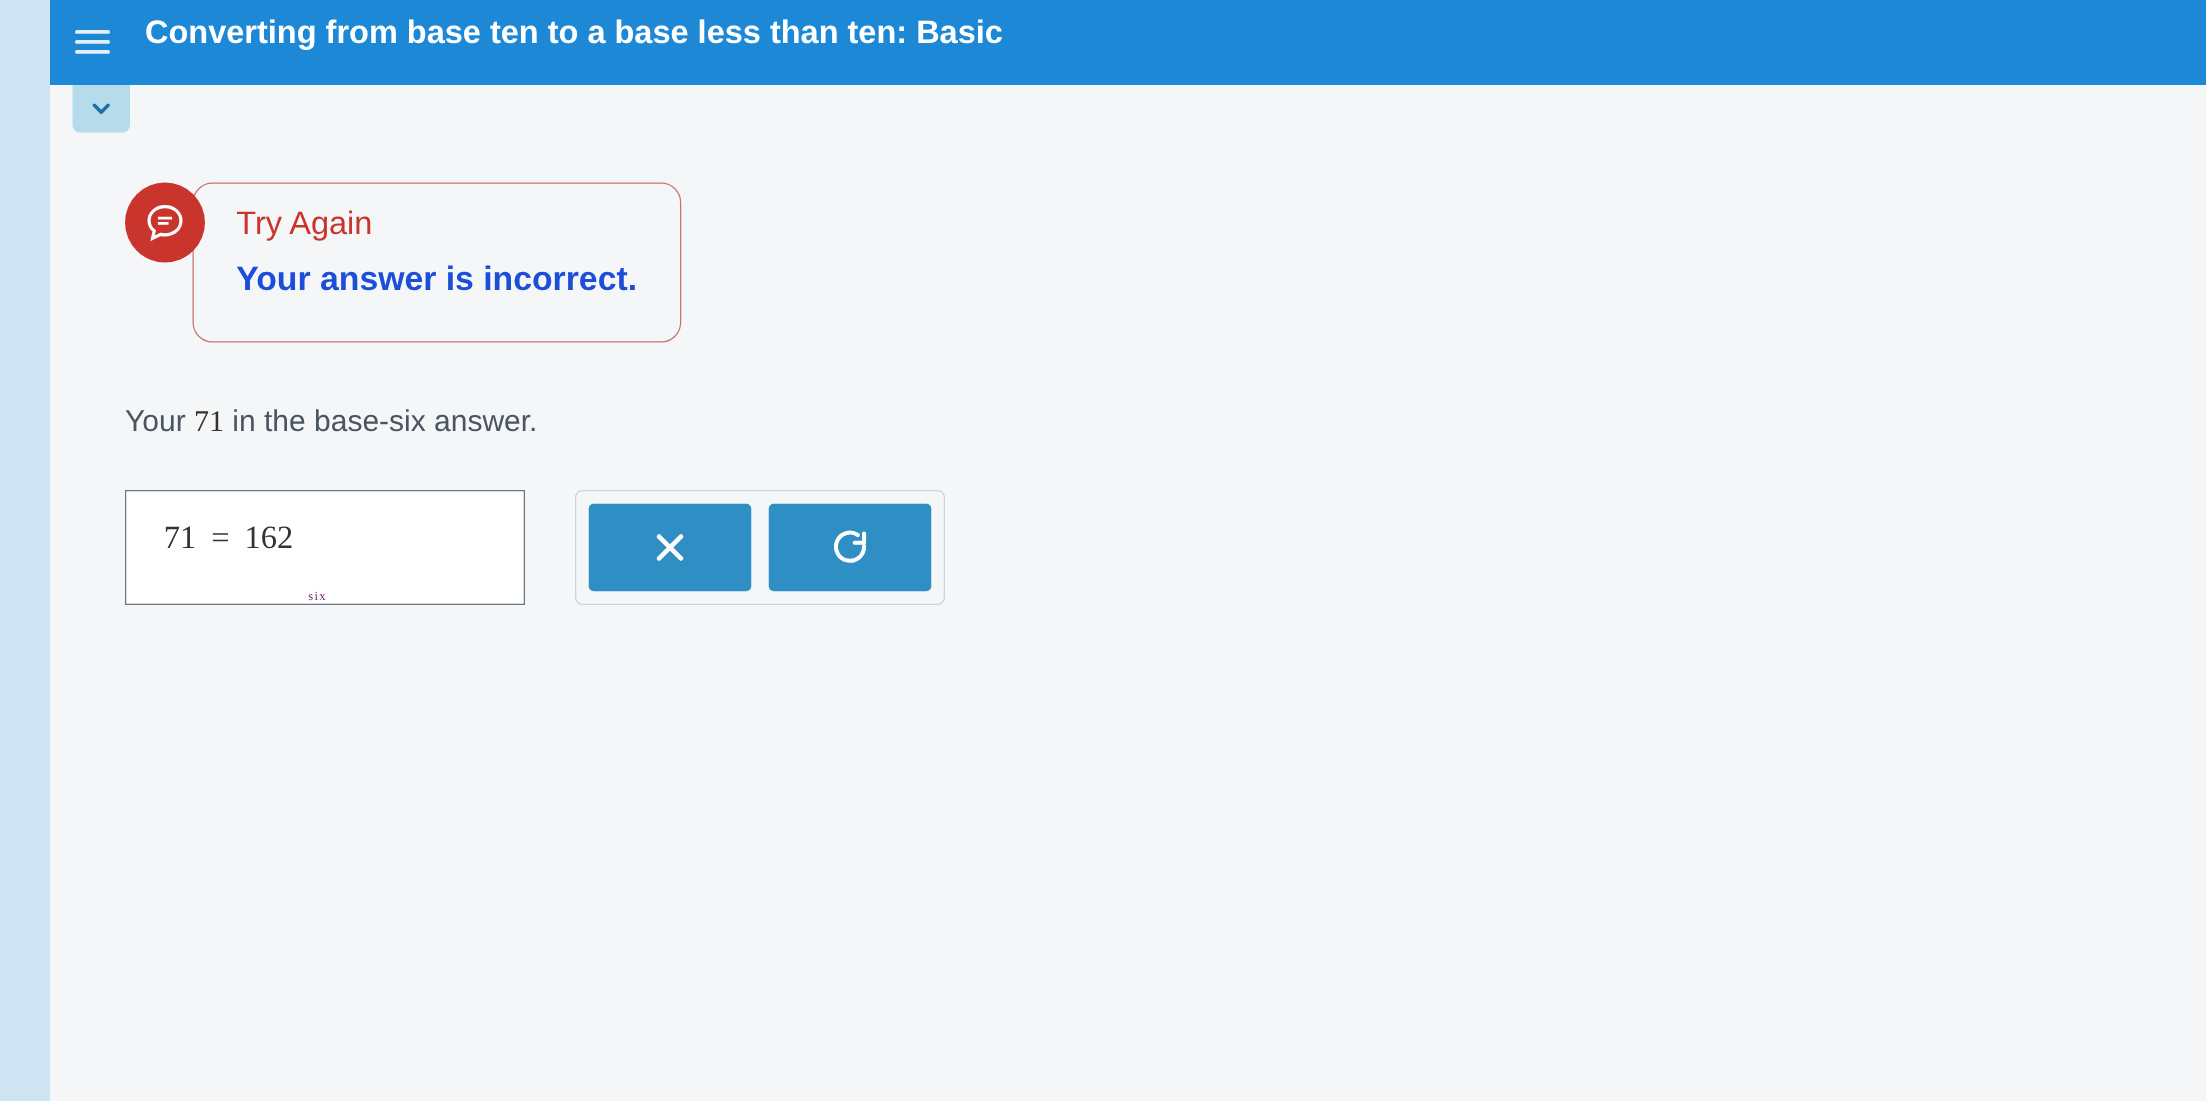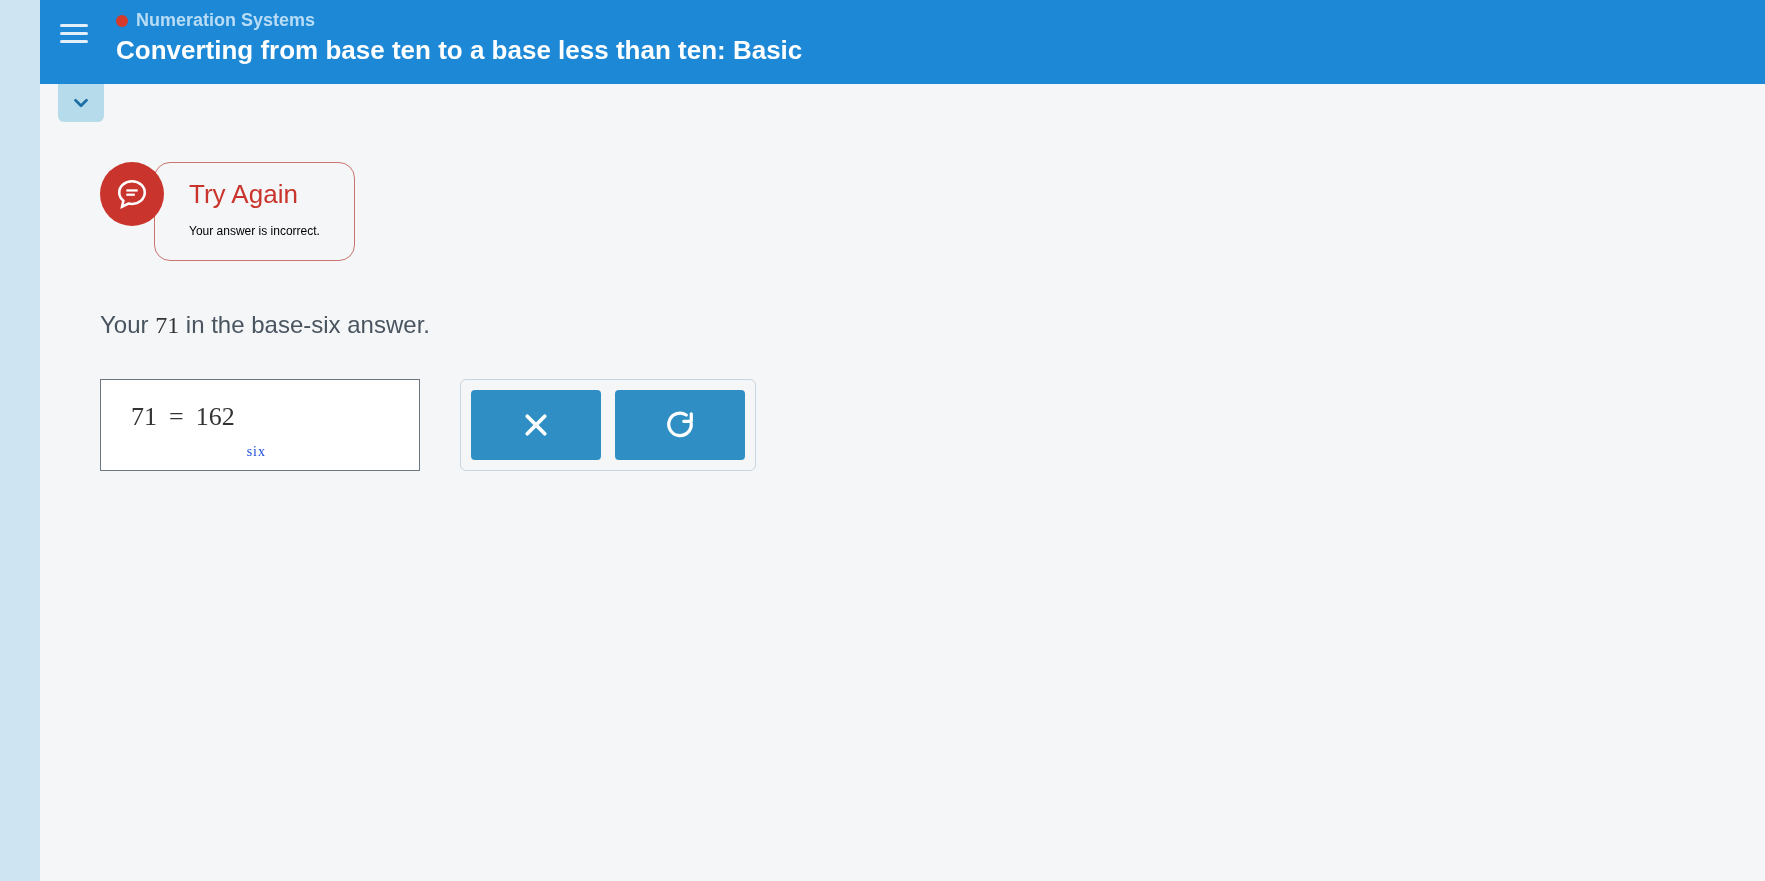--- a/index.html
+++ b/index.html
@@ -101,33 +101,33 @@
     align-items: center;
     justify-content: center;
     flex: 0 0 64px;
     position: relative;
     z-index: 2;
   }
   .feedback-icon svg { width: 34px; height: 34px; }
   .feedback-box {
     border: 1px solid #c9746c;
     border-radius: 16px;
-    padding: 16px 34px 22px 34px;
+    padding: 16px 34px 34px 34px;
     margin-left: -10px;
     background: #f4f6f8;
   }
   .feedback-title {
     color: #c9352c;
     font-size: 26px;
     margin-bottom: 14px;
   }
   .feedback-msg {
-    font-size: 12px;
-    color: #000000;
-    font-weight: 400;
+    font-size: 27px;
+    color: #1d4ed8;
+    font-weight: 700;
   }
   .question {
     font-size: 24px;
     color: #4a5560;
     margin-bottom: 40px;
   }
   .question .qnum {
     font-family: Georgia, 'Times New Roman', serif;
     color: #333;
   }
@@ -142,26 +142,26 @@
     padding: 22px 30px;
     min-width: 320px;
     font-family: Georgia, 'Times New Roman', serif;
     font-size: 26px;
     color: #333;
     display: flex;
     align-items: baseline;
     gap: 12px;
   }
   .answer-box .sub {
-    font-size: 14px;
+    font-size: 10px;
     letter-spacing: 1px;
-    color: #1d4ed8;
+    color: #701a75;
     align-self: flex-end;
     position: relative;
-    top: 12px;
+    top: 22px;
   }
   .btn-group {
     border: 1px solid #c9d4dc;
     border-radius: 6px;
     padding: 10px;
     display: flex;
     gap: 14px;
     background: #f4f6f8;
   }
   .tool-btn {
@@ -185,24 +185,20 @@
 
   <div class="main">
 
     <div class="header">
       <div class="hamburger">
         <span></span>
           <span></span>
           <span></span>
       </div>
       <div class="header-text">
-        <div class="breadcrumb">
-          <span class="breadcrumb-dot"></span>
-          <span>Numeration Systems</span>
-        </div>
         <div class="page-title">Converting from base ten to a base less than ten: Basic</div>
       </div>
     </div>
 
     <div class="tab-caret">
       <svg viewBox="0 0 24 24">
         <path d="M6 9l6 6 6-6" fill="none" stroke="#1d6fa5" stroke-width="3" stroke-linecap="round" stroke-linejoin="round"></path>
       </svg>
     </div>
 

